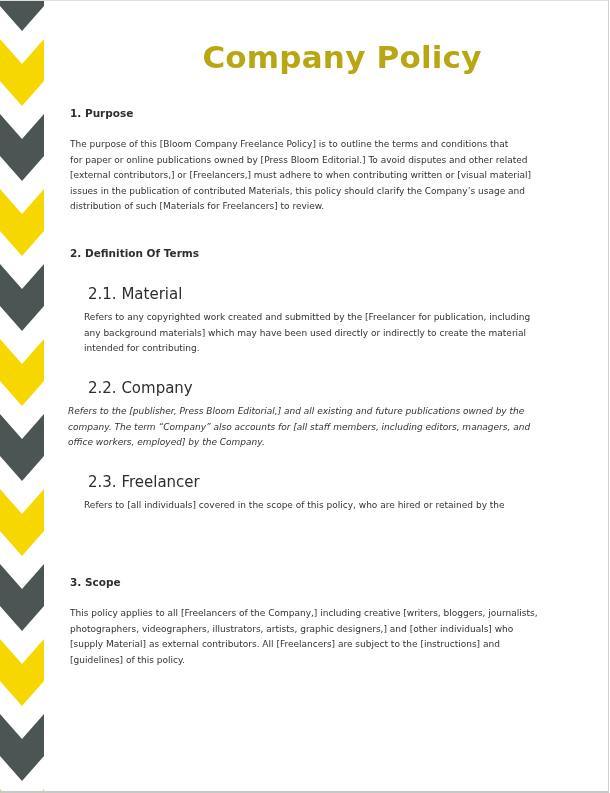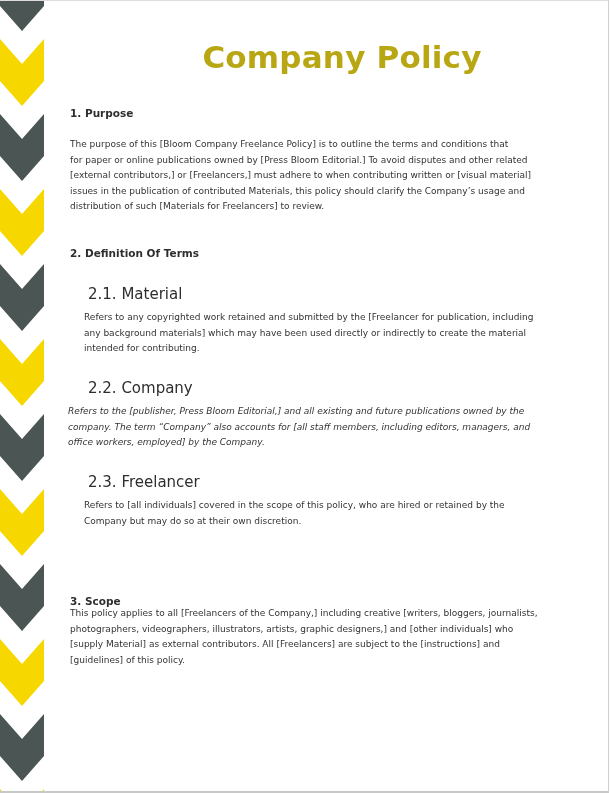--- a/index.html
+++ b/index.html
@@ -101,38 +101,37 @@
     <span class="line">for paper or online publications owned by [Press Bloom Editorial.] To avoid disputes and other related</span>
     <span class="line">[external contributors,] or [Freelancers,] must adhere to when contributing written or [visual material]</span>
     <span class="line">issues in the publication of contributed Materials, this policy should clarify the Company’s usage and</span>
     <span class="line">distribution of such [Materials for Freelancers] to review.</span>
   </div>
 
   <h2 class="h1" style="left:70px; top:246px;">2. Definition Of Terms</h2>
 
   <h3 class="h2" style="left:84px; top:280px;">2.1. Material</h3>
   <div class="para" style="left:84px; top:309px;">
-    <span class="line">Refers to any copyrighted work retained and submitted by the [Freelancer for publication, including</span>
+    <span class="line">Refers to any copyrighted work created and submitted by the [Freelancer for publication, including</span>
     <span class="line">any background materials] which may have been used directly or indirectly to create the material</span>
     <span class="line">intended for contributing.</span>
   </div>
 
   <h3 class="h2" style="left:84px; top:374px;">2.2. Company</h3>
   <div class="para" style="left:68px; top:403px;font-style:italic;">
     <span class="line">Refers to the [publisher, Press Bloom Editorial,] and all existing and future publications owned by the</span>
     <span class="line">company. The term “Company” also accounts for [all staff members, including editors, managers, and</span>
     <span class="line">office workers, employed] by the Company.</span>
   </div>
 
   <h3 class="h2" style="left:84px; top:468px;">2.3. Freelancer</h3>
   <div class="para" style="left:84px; top:497px;">
     <span class="line">Refers to [all individuals] covered in the scope of this policy, who are hired or retained by the</span>
-    <span class="line">Company but may do so at their own discretion.</span>
   </div>
 
-  <h2 class="h1" style="left:70px; top:575px;margin-top:19px;">3. Scope</h2>
+  <h2 class="h1" style="left:70px; top:575px;">3. Scope</h2>
   <div class="para" style="left:70px; top:605px;">
     <span class="line">This policy applies to all [Freelancers of the Company,] including creative [writers, bloggers, journalists,</span>
     <span class="line">photographers, videographers, illustrators, artists, graphic designers,] and [other individuals] who</span>
     <span class="line">[supply Material] as external contributors. All [Freelancers] are subject to the [instructions] and</span>
     <span class="line">[guidelines] of this policy.</span>
   </div>
 </div>
 
 </body></html>

